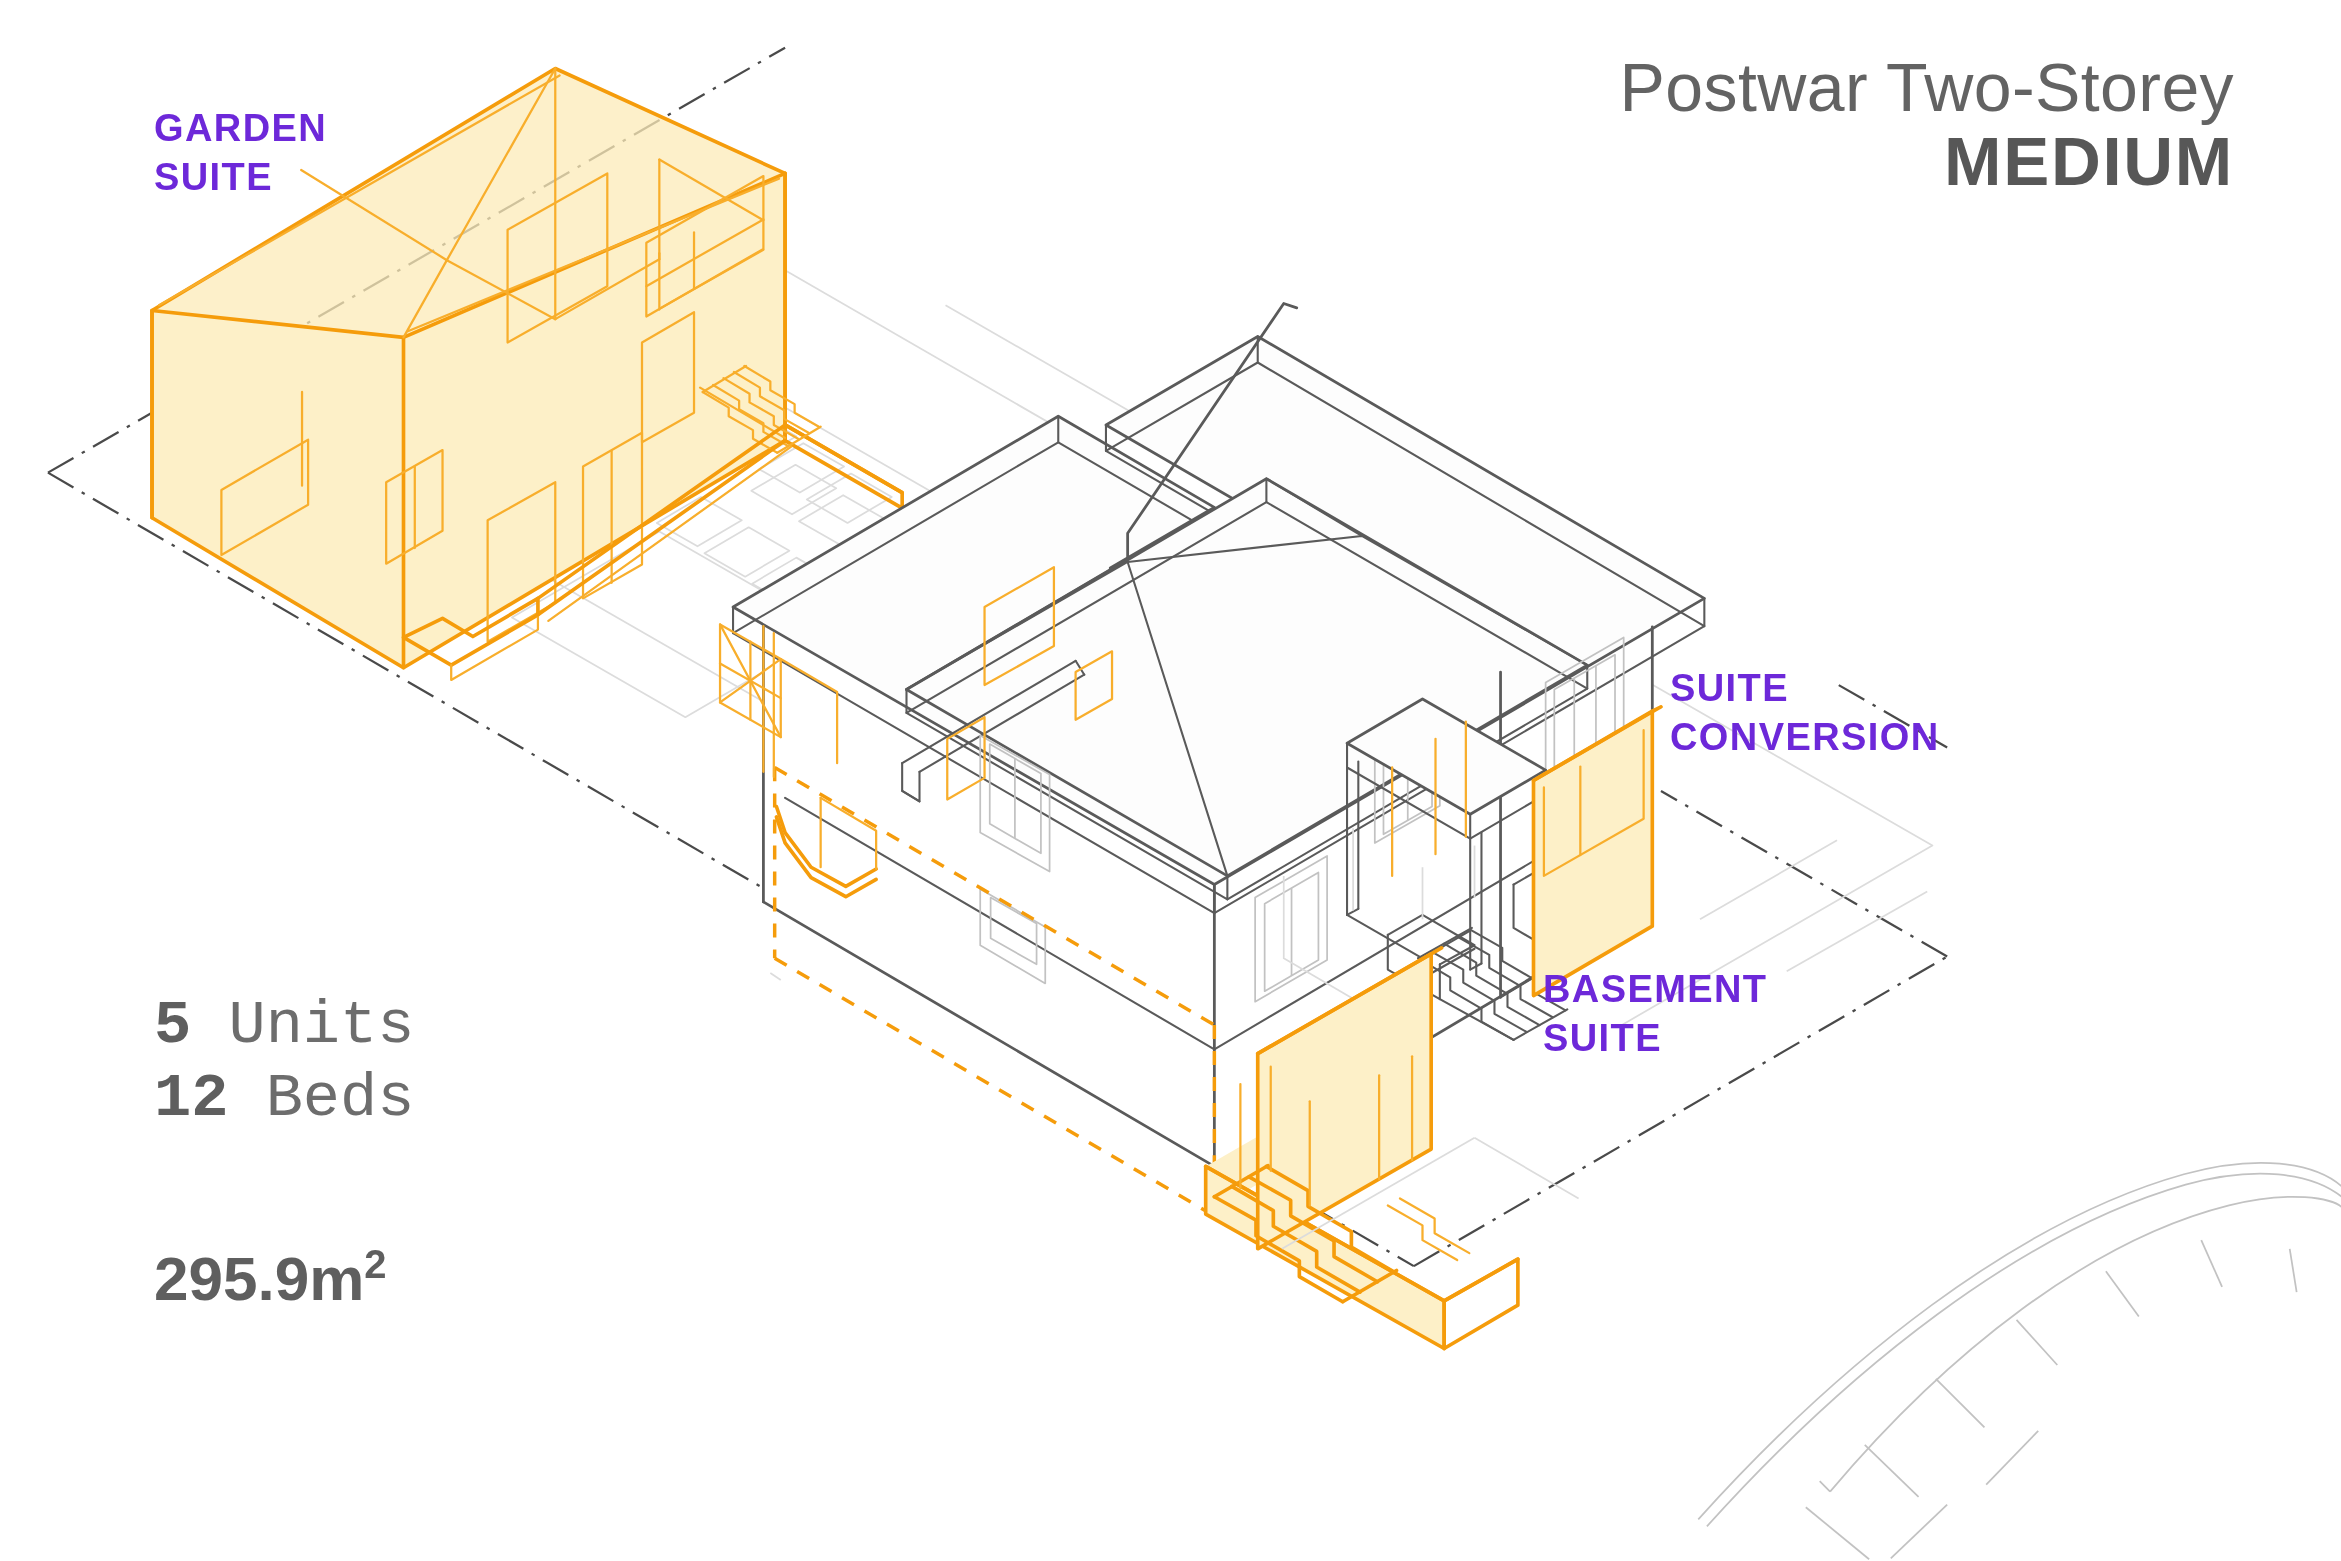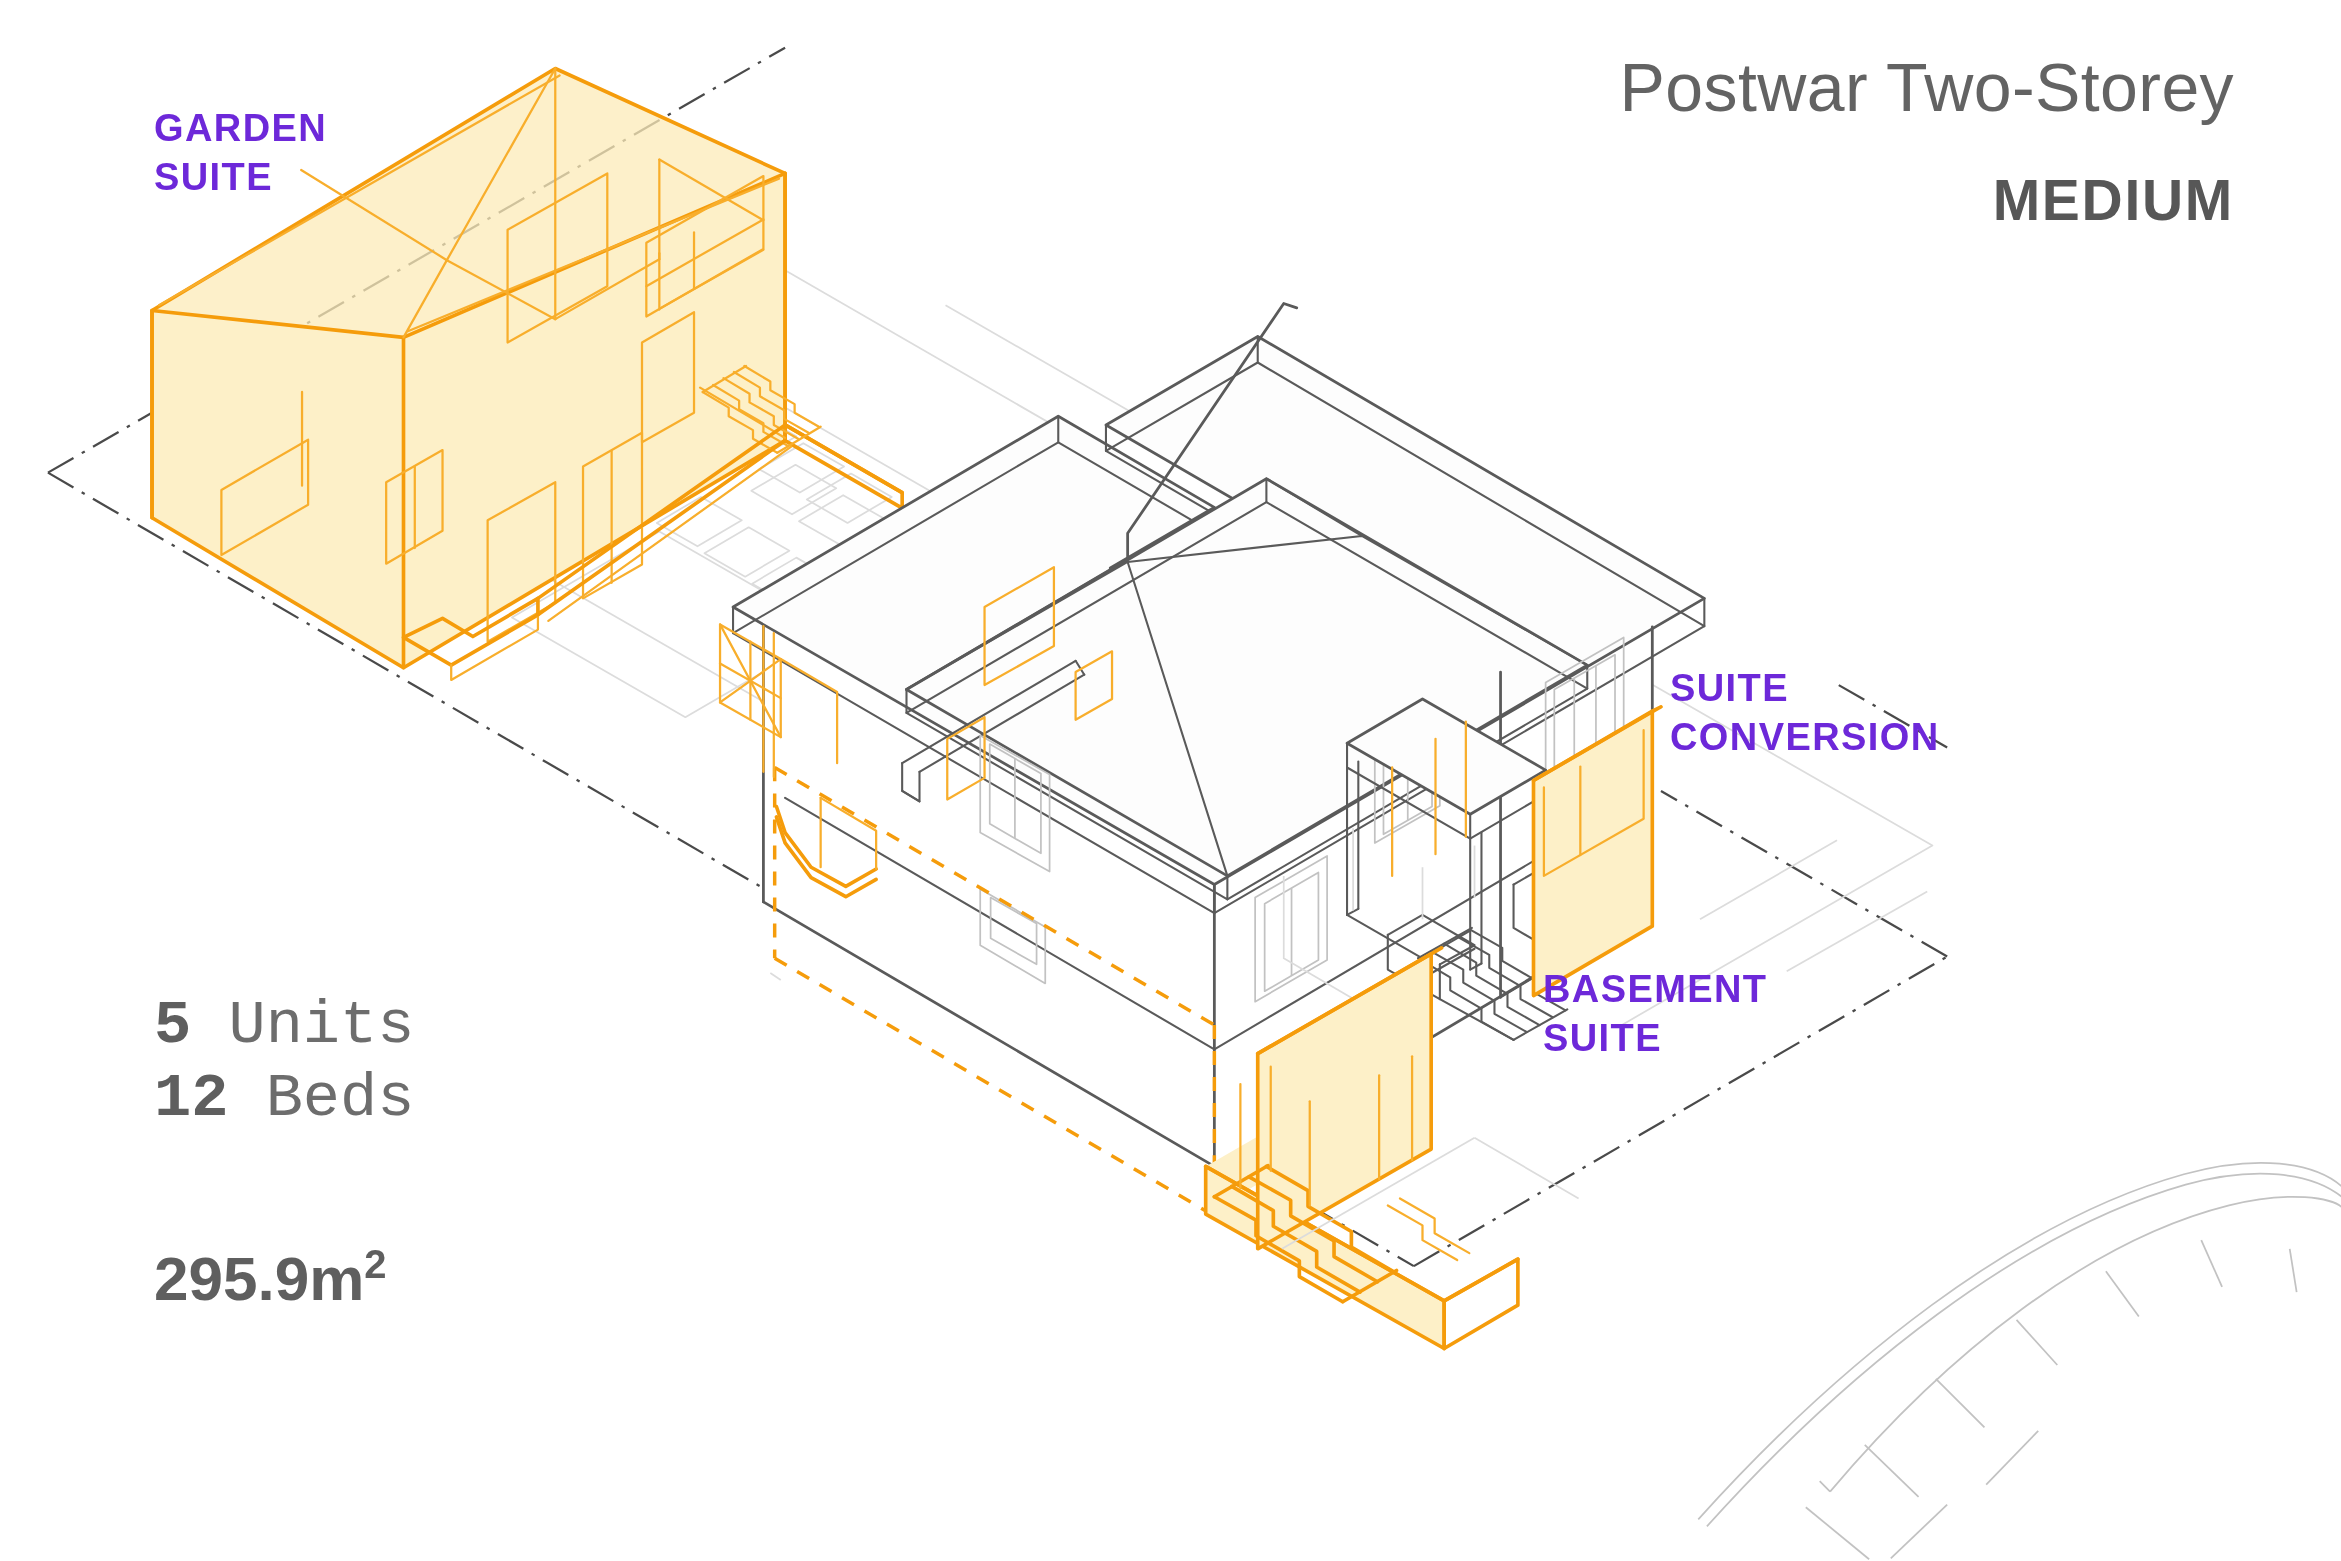--- a/index.html
+++ b/index.html
@@ -7,22 +7,22 @@
        font-family:"Liberation Sans", sans-serif;}
 
   #stage{position:absolute;left:0;top:0;width:2342px;height:1561px;}
 
   svg.draw{position:absolute;left:0;top:0;width:2342px;height:1561px;}
 
   
   .titleblock{position:absolute;right:108px;top:52px;text-align:right;}
   .title-line1{font-size:68px;color:#636363;letter-spacing:0.4px;line-height:1.04;
                font-weight:400;white-space:nowrap;}
-  .title-line2{font-size:57px;color:#575757;font-weight:700;letter-spacing:1.7px;
-               line-height:1.12;white-space:nowrap;margin-top:46px;}
+  .title-line2{font-size:69px;color:#575757;font-weight:700;letter-spacing:1.7px;
+               line-height:1.12;white-space:nowrap;}
 
   .statblock{position:absolute;left:154px;}
   .stat-units{top:989px;font-family:Liberation Mono, monospace;}
   .stat-area{top:1242px;}
   .statline{font-size:62px;color:#6d6d6d;line-height:1.18;white-space:nowrap;font-weight:400;}
   .statline b{font-weight:700;color:#5f5f5f;}
   .sup{font-size:40px;vertical-align:super;line-height:0;}
 
   .calloutA{position:absolute;color:#6d28d9;font-weight:700;font-size:38px;
             letter-spacing:1.4px;line-height:1.28;white-space:nowrap;}

